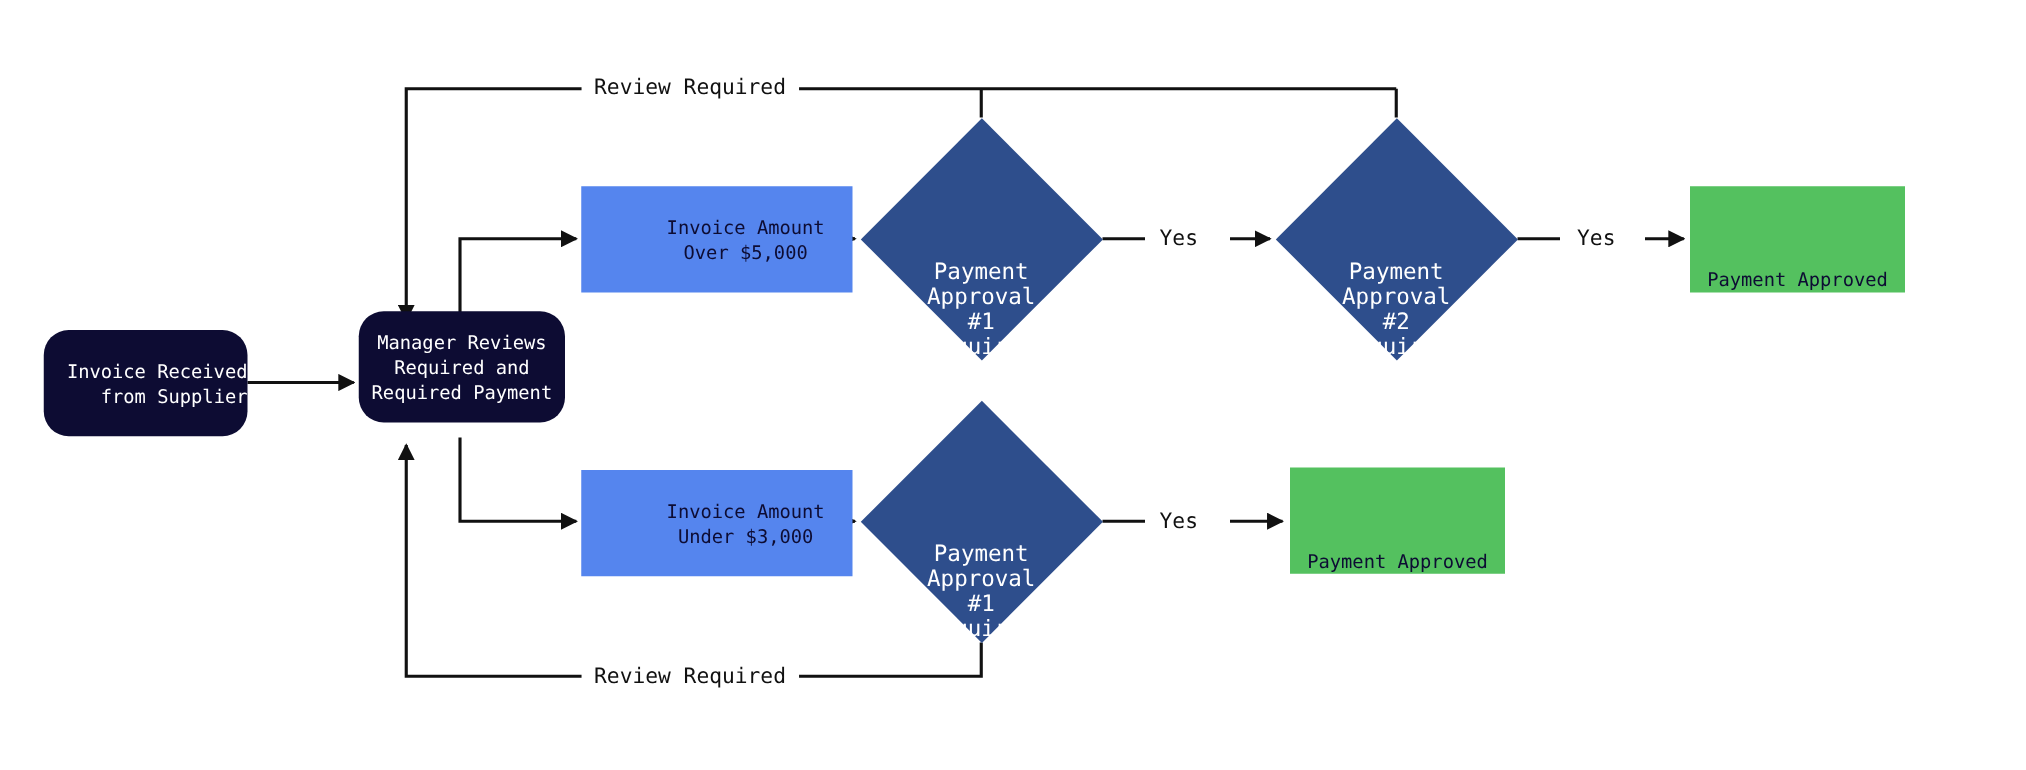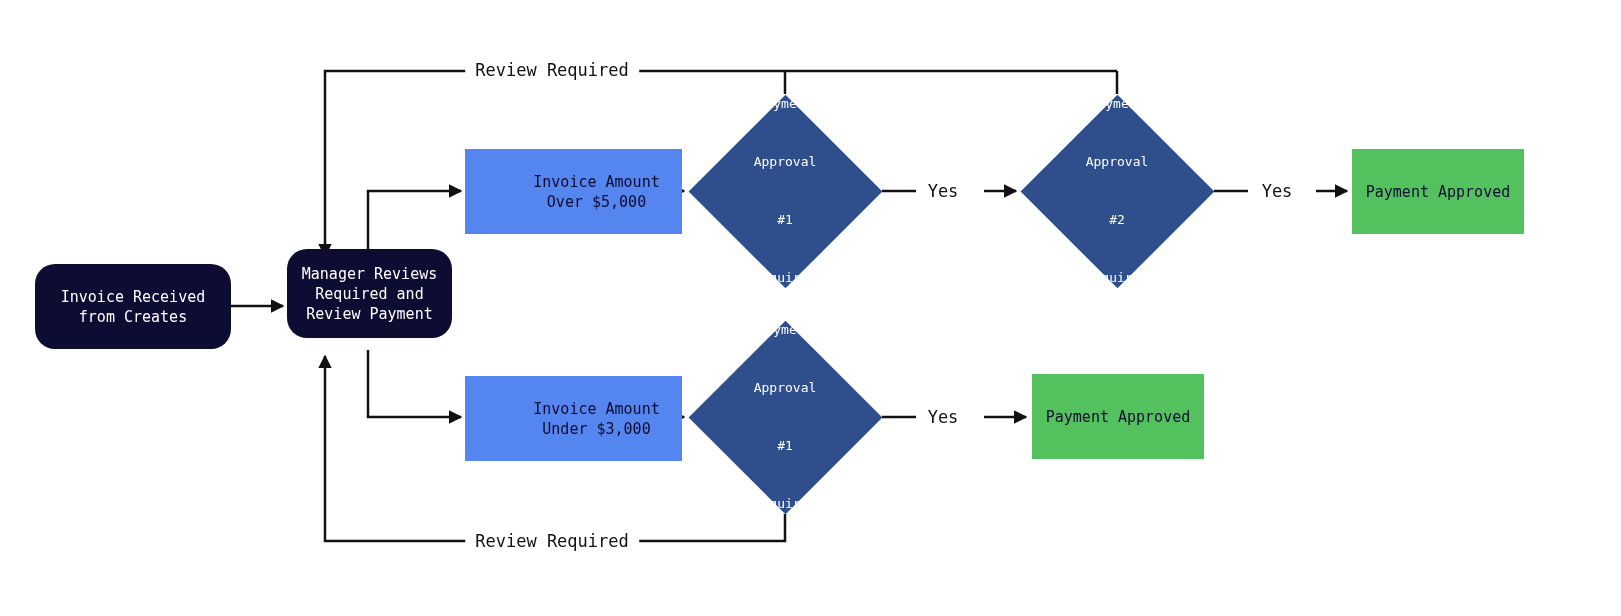--- a/index.html
+++ b/index.html
@@ -28,40 +28,40 @@
     flex-direction: column;
     align-items: center;
     justify-content: center;
     text-align: center;
     font-size: 15px;
     line-height: 20px;
     font-weight: 500;
   }
   .navy  { background: var(--navy, #0d0c33); color: var(--text-light, #ffffff); border-radius: 20px; }
   .blue  { background: var(--blue, #5585ee); color: var(--text-dark, #0d0c33); padding-left: 46px; }
-  .green { background: var(--green, #54c15f); color: var(--text-dark, #0d0c33); }
+  .green { background: var(--green, #54c15f); color: var(--text-dark, #0d0c33); justify-content: flex-end; }
 
   .diamond { position: absolute; width: 194px; height: 194px; }
   .diamond .shape {
     position: absolute;
     left: 28.5px; top: 28.5px;
     width: 137px; height: 137px;
     transform: rotate(45deg);
     background: var(--diamond, #2e4e8c);
   }
   .diamond .dtext {
     position: absolute;
     inset: 0;
     display: flex;
     flex-direction: column;
     align-items: center;
-    justify-content: space-between;
+    justify-content: flex-end;
     text-align: center;
     color: var(--text-light, #ffffff);
-    font-size: 13px;
+    font-size: 18px;
     line-height: 20px;
     font-weight: 500;
   }
   .edge-label {
     position: absolute;
     transform: translate(-50%, -50%);
     background: var(--bg, #ffffff);
     color: var(--label, #111111);
     font-size: 17px;
     font-weight: 500;
@@ -91,29 +91,29 @@
     <path class="edge arrow" d="M1316 191 L1347 191"></path>
     <path class="edge arrow" d="M636 417 L684 417"></path>
     <path class="edge" d="M882 417 L916 417"></path>
     <path class="edge arrow" d="M984 417 L1026 417"></path>
     <path class="edge" d="M785 94 L785 71"></path>
     <path class="edge" d="M1117 94 L1117 71"></path>
     <path class="edge arrow" d="M1117 71 L325 71 L325 256"></path>
     <path class="edge arrow" d="M785 514 L785 541 L325 541 L325 356"></path>
   </svg>
 
-  <div class="node navy" style="left:35px; top:264px; width:196px; height:85px;">
+  <div class="node navy" style="left:35px; top:264px; width:163px; height:85px;align-items:flex-end;">
     <span>Invoice Received</span>
-    <span>from Creates</span>
+    <span>from Supplier</span>
   </div>
 
   <div class="node navy" style="left:287px; top:249px; width:165px; height:89px;">
     <span>Manager Reviews</span>
     <span>Required and</span>
-    <span>Review Payment</span>
+    <span>Required Payment</span>
   </div>
 
   <div class="node blue" style="left:465px; top:149px; width:171px; height:85px;">
     <span>Invoice Amount</span>
     <span>Over $5,000</span>
   </div>
 
   <div class="node blue" style="left:465px; top:376px; width:171px; height:85px;">
     <span>Invoice Amount</span>
     <span>Under $3,000</span>

